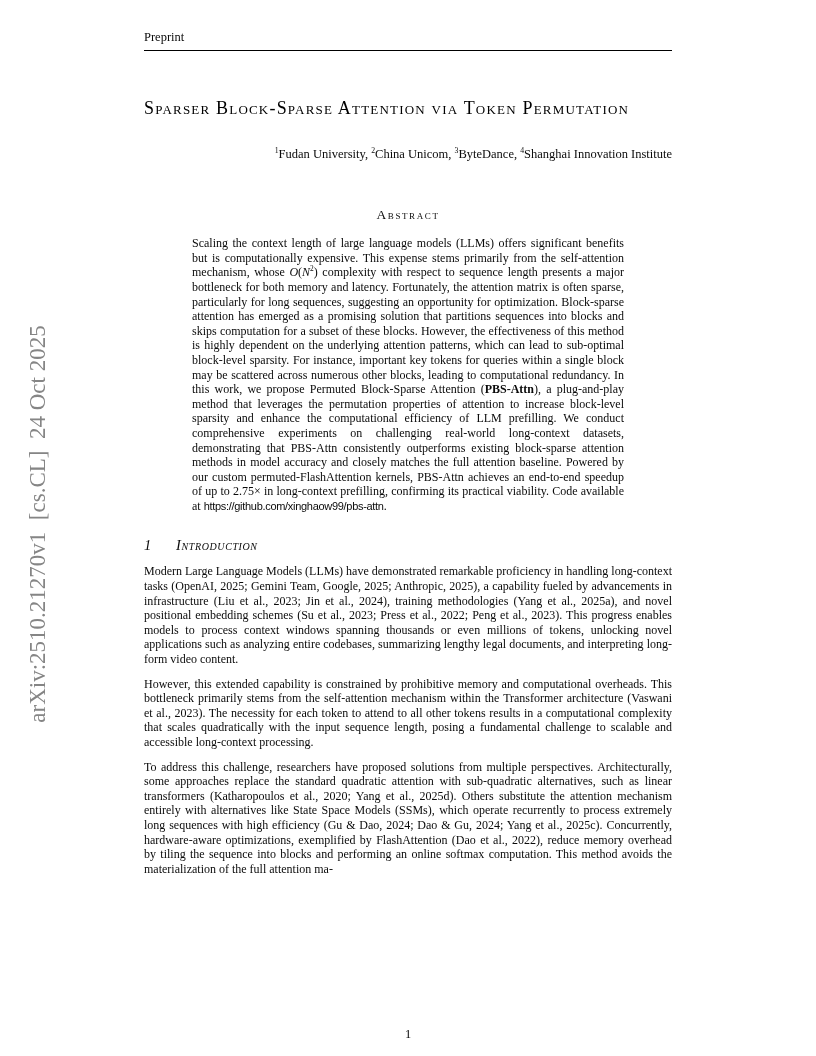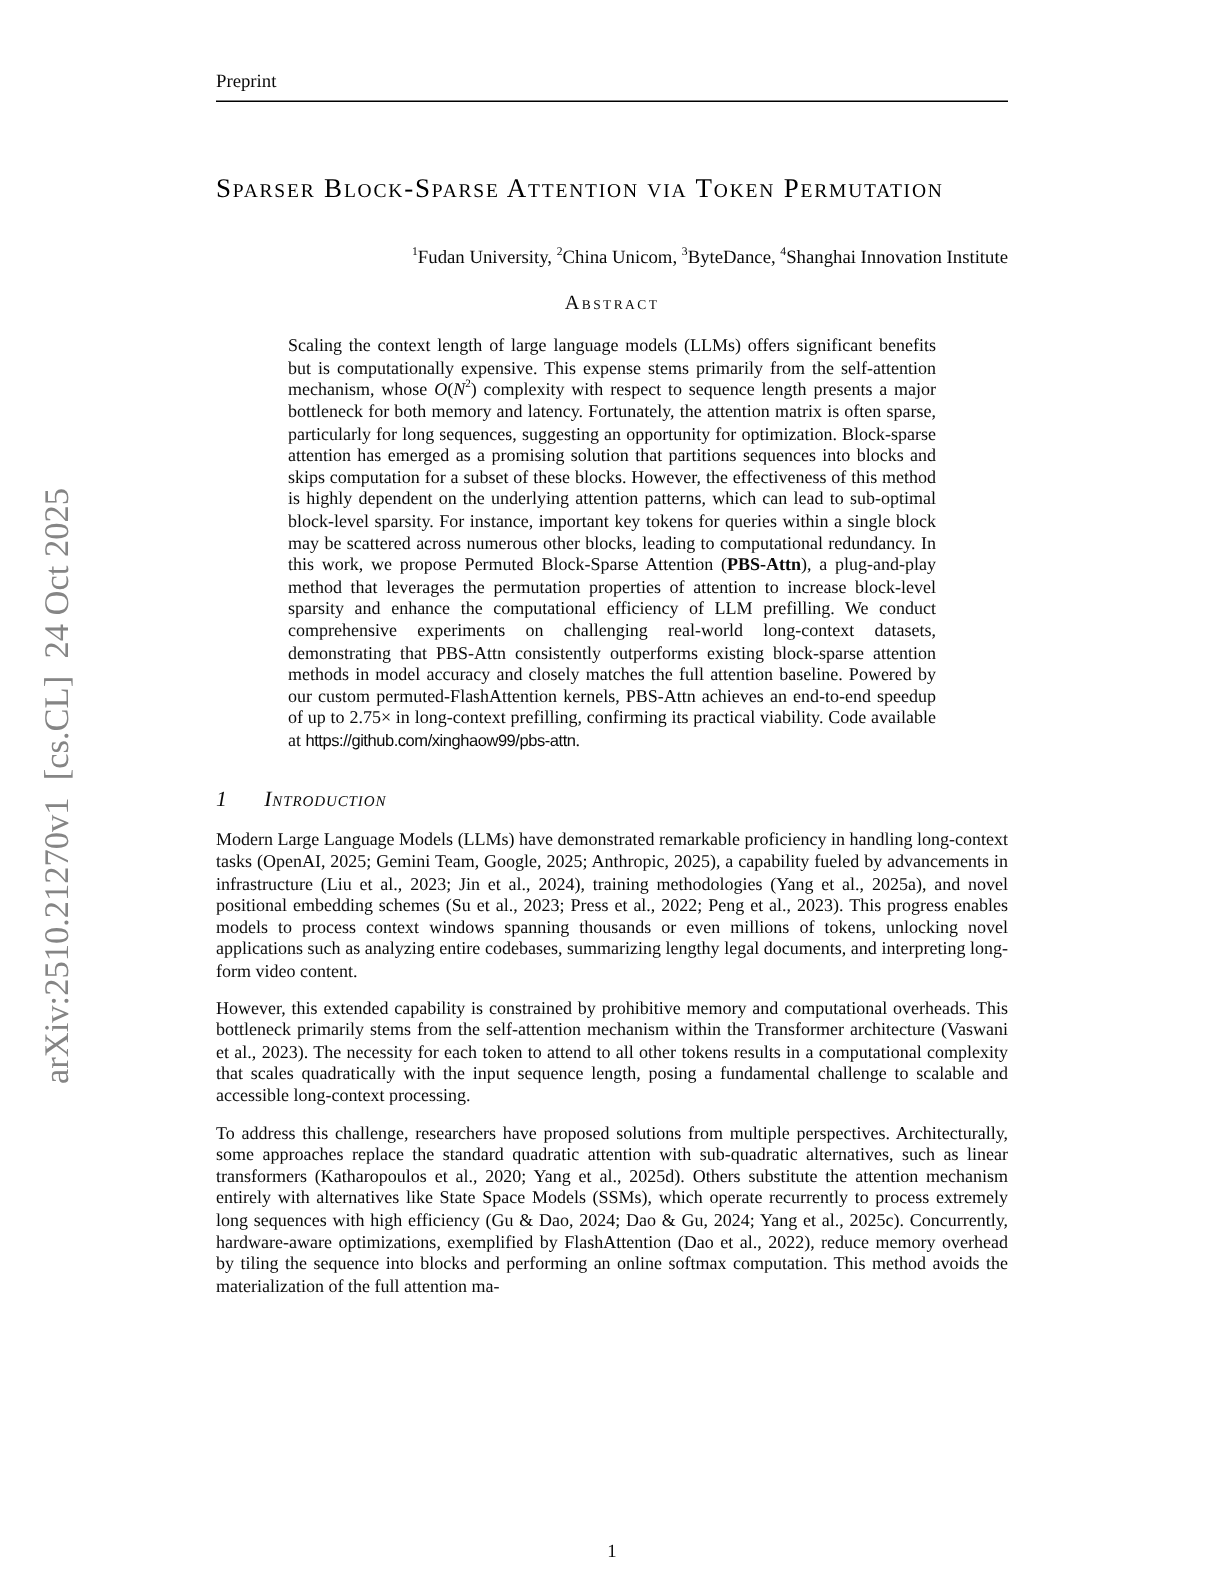--- a/index.html
+++ b/index.html
@@ -10,42 +10,42 @@
     color: #0a0a0a;
   }
   .page {
     position: relative;
     width: 816px; height: 1056px;
     background: #ffffff;
     overflow: hidden;
   }
   .content {
     position: absolute;
-    left: 144px; top: 47px;
+    left: 144px; top: 30px;
     width: 528px;
   }
   .header {
     font-size: 12.5px;
     padding-bottom: 5px;
     border-bottom: 1px solid #000;
   }
   .title {
     margin-top: 46px;
     font-size: 18px;
     line-height: 1.33;
     font-weight: 400;
     font-variant: small-caps;
     letter-spacing: 1.2px;
     color: #000;
   }
   .authors { margin-top: 25px; font-size: 13.2px; line-height: 1.38; }
   .author-line { font-weight: 700; }
   .affiliations { font-size: 12.5px; font-weight: 400; margin-top: 1px; text-align: right; }
   sup { font-size: 0.62em; vertical-align: super; line-height: 0; font-weight: 400; }
-  .abstract { margin-top: 14px; }
+  .abstract { margin-top: 44px; }
   .abstract-heading {
     text-align: center;
     font-variant: small-caps;
     font-size: 13.5px;
     letter-spacing: 1.6px;
   }
   .abstract-body {
     margin: 13px 48px 0 48px;
     font-size: 12px;
     line-height: 14.6px;

